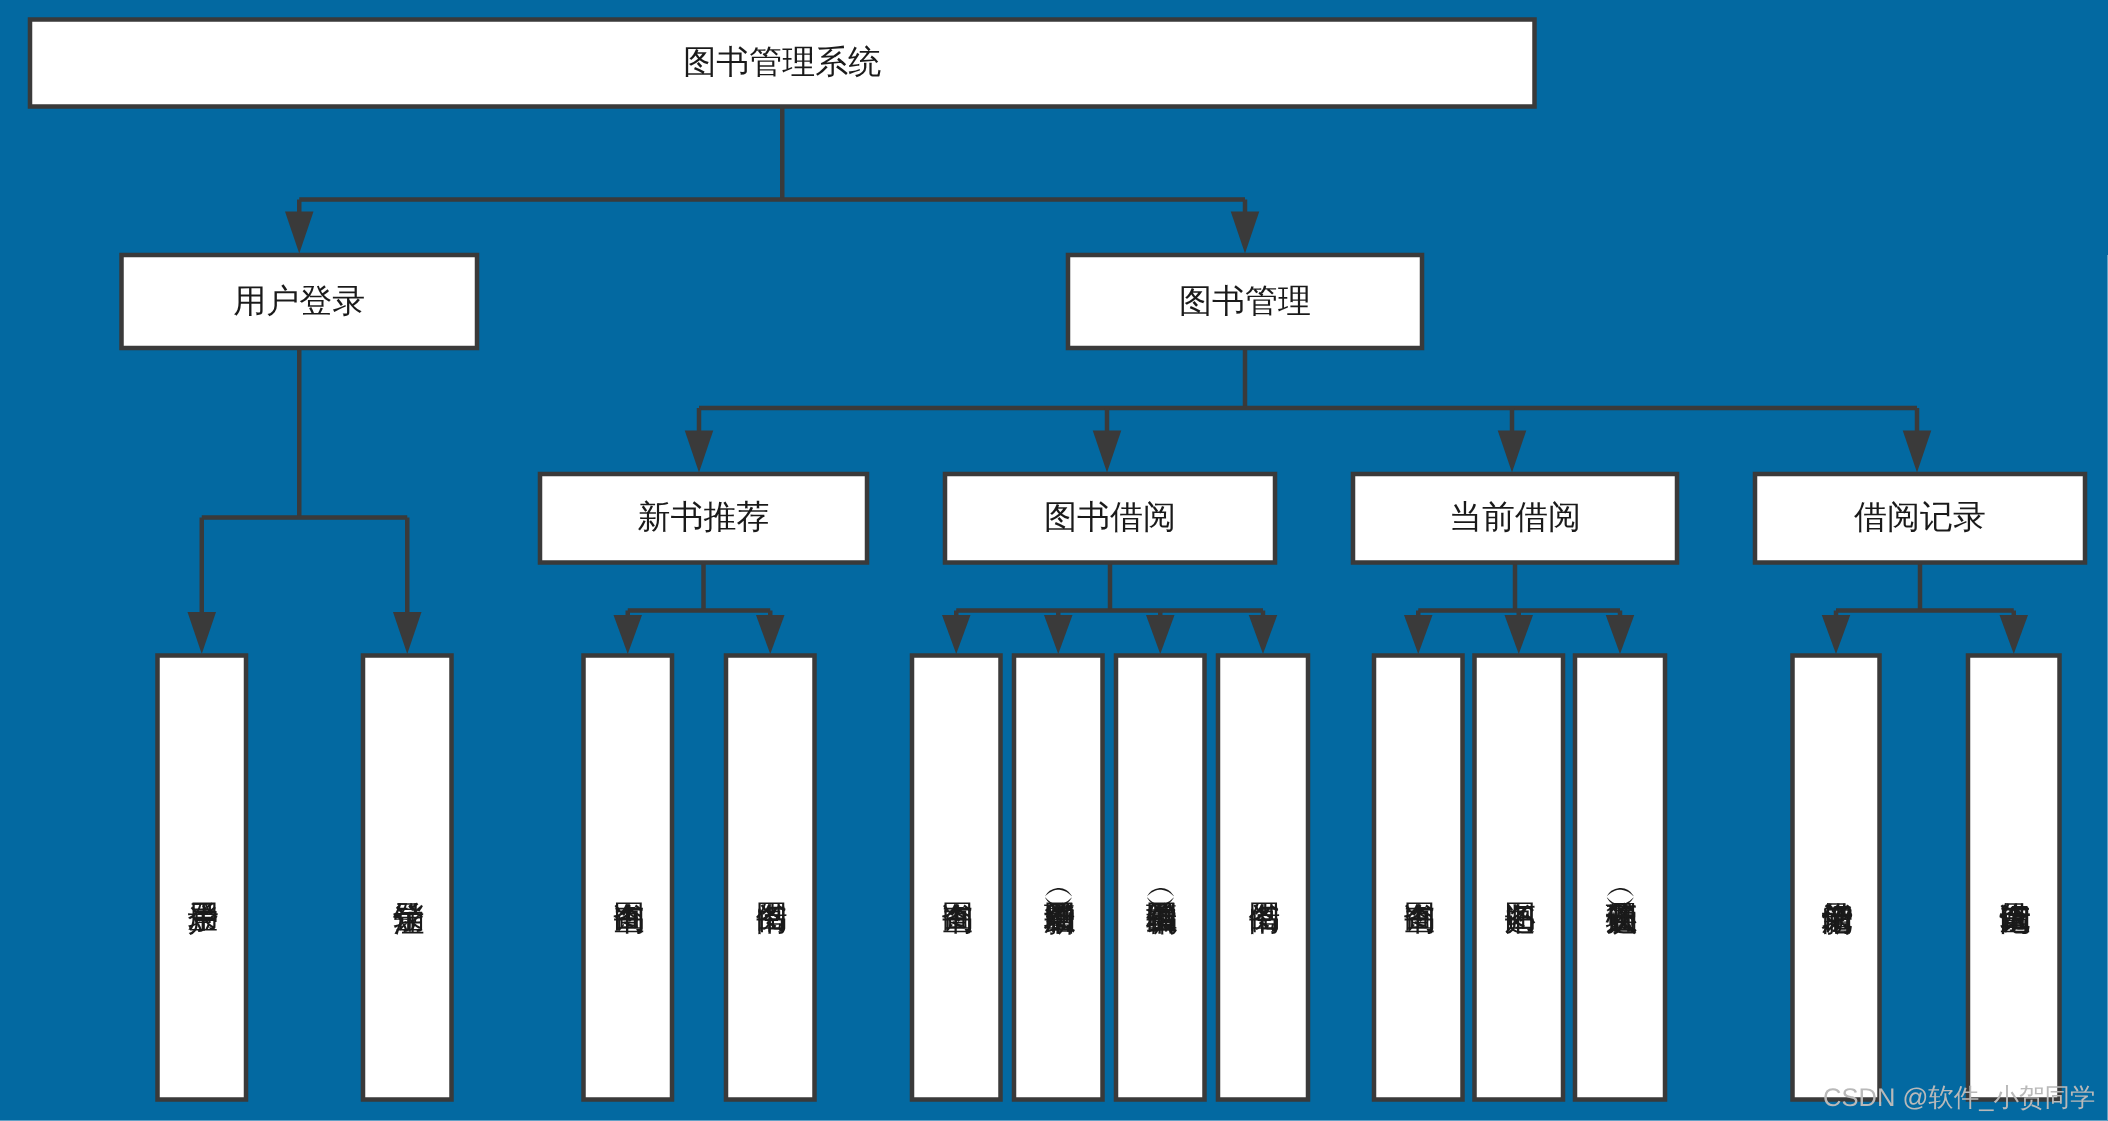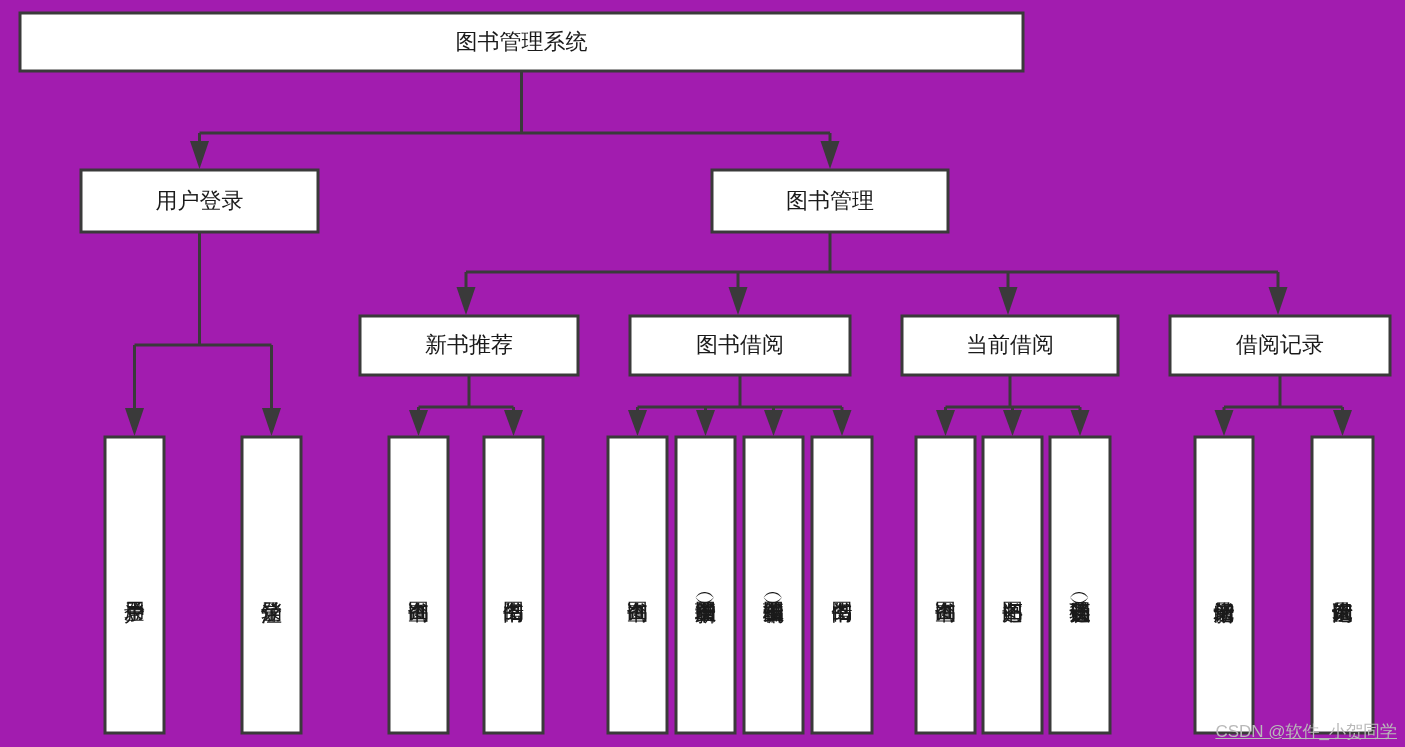--- a/index.html
+++ b/index.html
@@ -1,36 +1,36 @@
 <!DOCTYPE html>
 <html><head>
 <meta charset="utf-8">
 <style>
   html,body{margin:0;padding:0;background:#ffffff;}
   body{width:1405px;height:747px;overflow:hidden;
        font-family:"Liberation Sans","DejaVu Sans",sans-serif;}
-  #diagram-root{position:relative;width:1405px;height:747px;background:#a21caf;}
+  #diagram-root{position:relative;width:1405px;height:747px;background:#0369a1;}
   svg.diagram{position:absolute;left:0;top:0;width:1405px;height:747px;}
   .node-box{fill:#ffffff;stroke:#3a3a3a;stroke-width:3;}
   .connector{stroke:#3a3a3a;stroke-width:3;fill:none;}
   .arrow-head{fill:#3a3a3a;stroke:none;}
   .node-label{font-family:"Liberation Sans","DejaVu Sans",sans-serif;
               font-size:22px;fill:#1a1a1a;text-anchor:middle;
               dominant-baseline:middle;}
   .leaf-fo{overflow:visible;}
   .vert-text{writing-mode:vertical-rl;text-orientation:upright;
              font-family:"Liberation Sans","DejaVu Sans",sans-serif;
              font-size:21px;line-height:1.04;color:#1a1a1a;
              letter-spacing:0px;white-space:nowrap;
              width:100%;height:100%;display:flex;
              align-items:center;justify-content:center;}
   .watermark{position:absolute;right:8px;bottom:4px;
              font-family:"Liberation Sans","DejaVu Sans",sans-serif;
              font-size:17px;color:#b9b9b9;white-space:nowrap;
-             pointer-events:none;text-decoration:underline;}
+             pointer-events:none;}
 </style>
 </head>
 <body>
 
 <div id="diagram-root">
 
   <svg class="diagram" viewBox="0 0 1405 747">
 
     <g>
 

